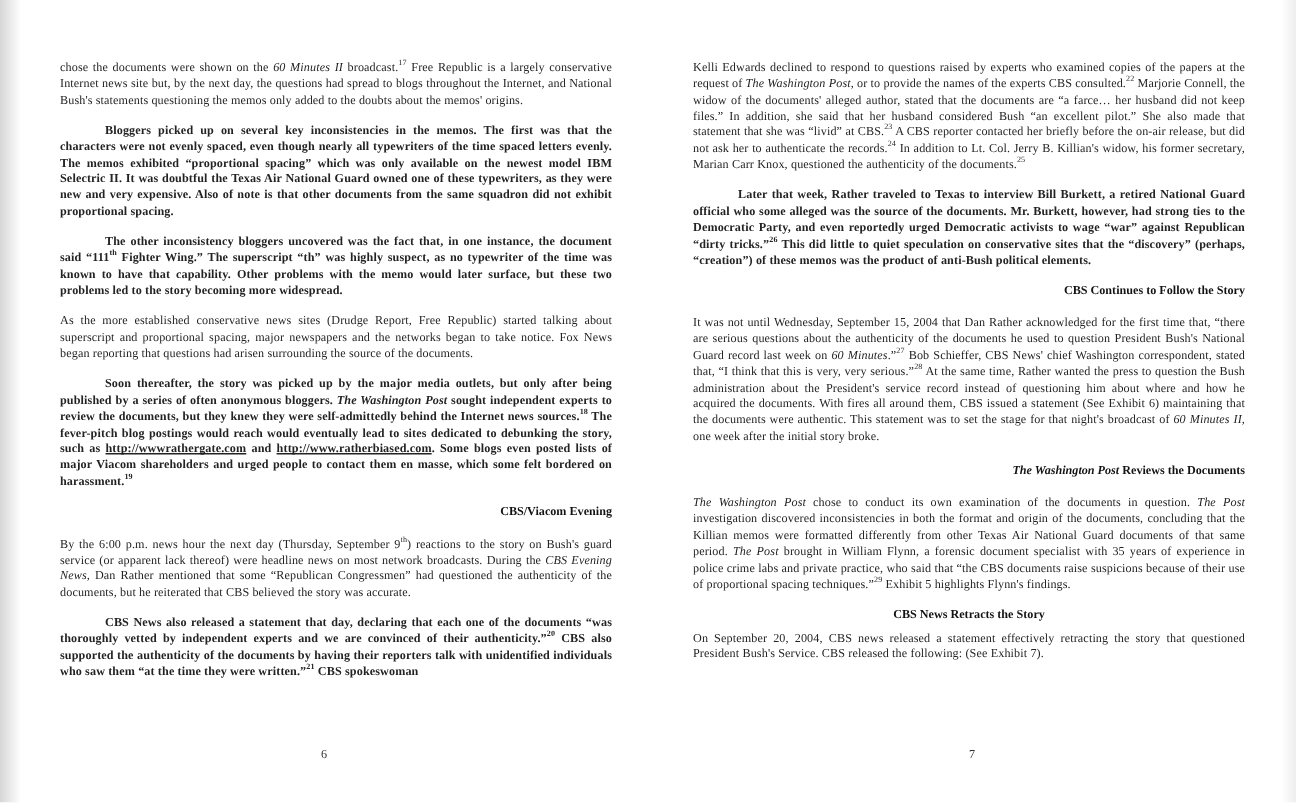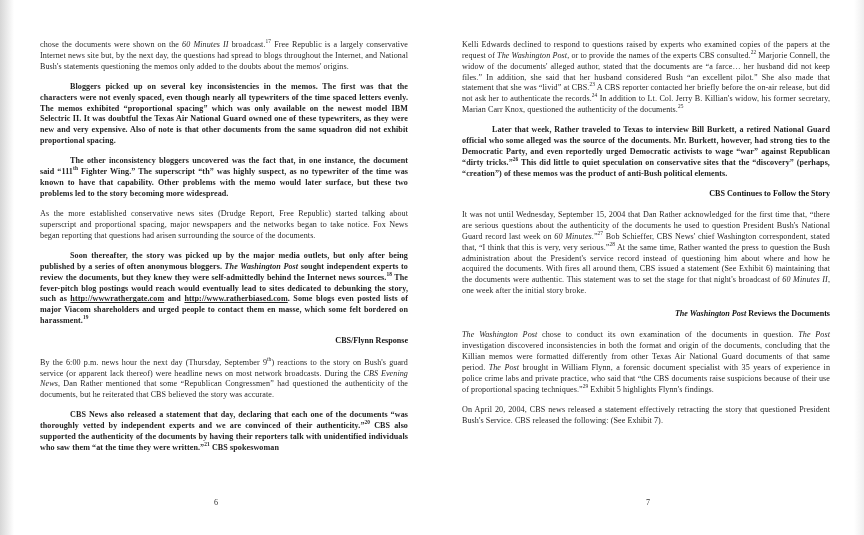--- a/index.html
+++ b/index.html
@@ -115,21 +115,21 @@
 
     <p class="body-text indent"><span>Bloggers picked up on several key inconsistencies in the memos.  The first was that the characters were not evenly spaced, even though nearly all typewriters of the time spaced letters evenly.  The memos exhibited “proportional spacing” which was only available on the newest model IBM Selectric II.  It was doubtful the Texas Air National Guard owned one of these typewriters, as they were new and very expensive.  Also of note is that other documents from the same squadron did not exhibit proportional spacing.</span></p>
 
     <p class="body-text indent"><span>The other inconsistency bloggers uncovered was the fact that, in one instance, the document said “111</span><sup>th</sup><span> Fighter Wing.”  The superscript “th” was highly suspect, as no typewriter of the time was known to have that capability.  Other problems with the memo would later surface, but these two problems led to the story becoming more widespread.</span></p>
 
 
     <p class="body-text"><span>As the more established conservative news sites (Drudge Report, Free Republic) started talking about superscript and proportional spacing, major newspapers and the networks began to take notice.  Fox News began reporting that questions had arisen surrounding the source of the documents.</span></p>
 
     <p class="body-text indent"><span>Soon thereafter, the story was picked up by the major media outlets, but only after being published by a series of often anonymous bloggers.  </span><i>The Washington Post</i><span> sought independent experts to review the documents, but they knew they were self-admittedly behind the Internet news sources.</span><sup>18</sup><span>  The fever-pitch blog postings would reach would eventually lead to sites dedicated to debunking the story, such as </span><span class="url">http://wwwrathergate.com</span><span> and </span><span class="url">http://www.ratherbiased.com</span><span>.  Some blogs even posted lists of major Viacom shareholders and urged people to contact them en masse, which some felt bordered on harassment.</span><sup>19</sup></p>
 
-    <p class="heading">CBS/Flynn Response</p>
+    <p class="heading">CBS/Viacom Evening</p>
 
     <p class="body-text"><span>By the 6:00 p.m. news hour the next day (Thursday, September 9</span><sup>th</sup><span>) reactions to the story on Bush's guard service (or apparent lack thereof) were headline news on most network broadcasts.  During the </span><i>CBS Evening News</i><span>, Dan Rather mentioned that some “Republican Congressmen” had questioned the authenticity of the documents, but he reiterated that CBS believed the story was accurate.</span></p>
 
     <p class="body-text indent"><span>CBS News also released a statement that day, declaring that each one of the documents “was thoroughly vetted by independent experts and we are convinced of their authenticity.”</span><sup>20</sup><span>  CBS also supported the authenticity of the documents by having their reporters talk with unidentified individuals who saw them “at the time they were written.”</span><sup>21</sup><span>  CBS spokeswoman</span></p>
 
     <div class="page-number">6</div>
   </div>
 
   <div class="page page-right">
 
@@ -138,19 +138,20 @@
     <p class="body-text indent"><span>Later that week, Rather traveled to Texas to interview Bill Burkett, a retired National Guard official who some alleged was the source of the documents.  Mr. Burkett, however, had strong ties to the Democratic Party, and even reportedly urged Democratic activists to wage “war” against Republican “dirty tricks.”</span><sup>26</sup><span>  This did little to quiet speculation on conservative sites that the “discovery” (perhaps, “creation”) of these memos was the product of anti-Bush political elements.</span></p>
 
     <p class="heading">CBS Continues to Follow the Story</p>
 
     <p class="body-text"><span>It was not until Wednesday, September 15, 2004 that Dan Rather acknowledged for the first time that, “there are serious questions about the authenticity of the documents he used to question President Bush's National Guard record last week on </span><i>60 Minutes</i><span>.”</span><sup>27</sup><span>  Bob Schieffer, CBS News' chief Washington correspondent, stated that, “I think that this is very, very serious.”</span><sup>28</sup><span>  At the same time, Rather wanted the press to question the Bush administration about the President's service record instead of questioning him about where and how he acquired the documents.  With fires all around them, CBS issued a statement (See  Exhibit 6) maintaining that the documents were authentic.  This statement was to set the stage for that night's broadcast of </span><i>60 Minutes II</i><span>, one week after the initial story broke.</span></p>
 
     <p class="heading heading-gap-top"><span class="bi">The Washington Post</span><span> Reviews the Documents</span></p>
 
     <p class="body-text"><i>The Washington Post</i><span> chose to conduct its own examination of the documents in question.  </span><i>The Post</i><span> investigation discovered inconsistencies in both the format and origin of the documents, concluding that the Killian memos were formatted differently from other Texas Air National Guard documents of that same period.  </span><i>The Post</i><span> brought in William Flynn, a forensic document specialist with 35 years of experience in police crime labs and private practice, who said that “the CBS documents raise suspicions because of their use of proportional spacing techniques.”</span><sup>29</sup><span>  Exhibit 5 highlights Flynn's findings.</span></p>
 
+    <p class="heading centered">CBS News Retracts the Story</p>
 
-    <p class="body-text"><span>On April 20, 2004, CBS news released a statement effectively retracting the story that questioned President Bush's Service.  CBS released the following: (See Exhibit 7).</span></p>
+    <p class="body-text"><span>On September 20, 2004, CBS news released a statement effectively retracting the story that questioned President Bush's Service.  CBS released the following: (See Exhibit 7).</span></p>
 
     <div class="page-number">7</div>
   </div>
 
 </div>
 
 </body></html>

